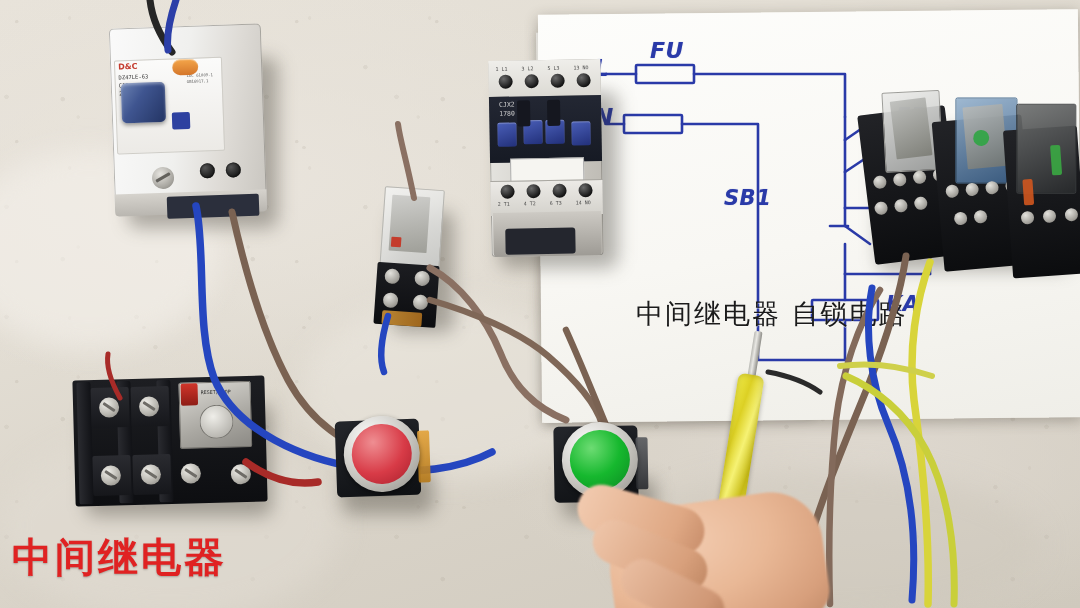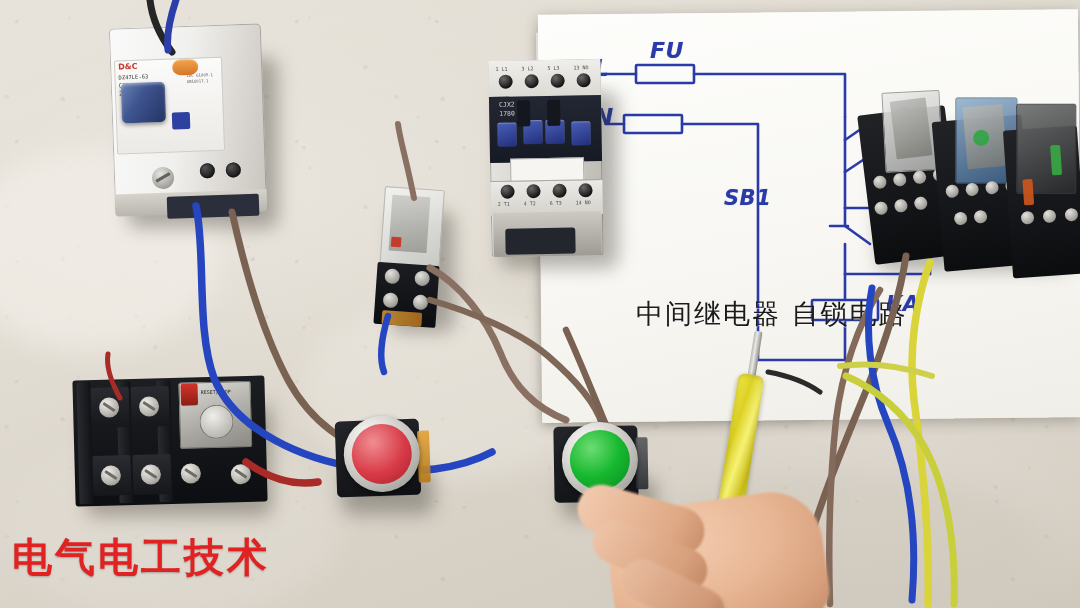--- a/index.html
+++ b/index.html
@@ -442,15 +442,15 @@
     <div class="handle"></div>
   </div>
 
   <div id="hand">
     <div class="palm"></div>
     <div class="f1"></div>
     <div class="f2"></div>
     <div class="f3"></div>
   </div>
 
-  <div id="wm">电气电工技术</div>
+  <div id="wm">中间继电器</div>
 
 </div>
 
 </body></html>

